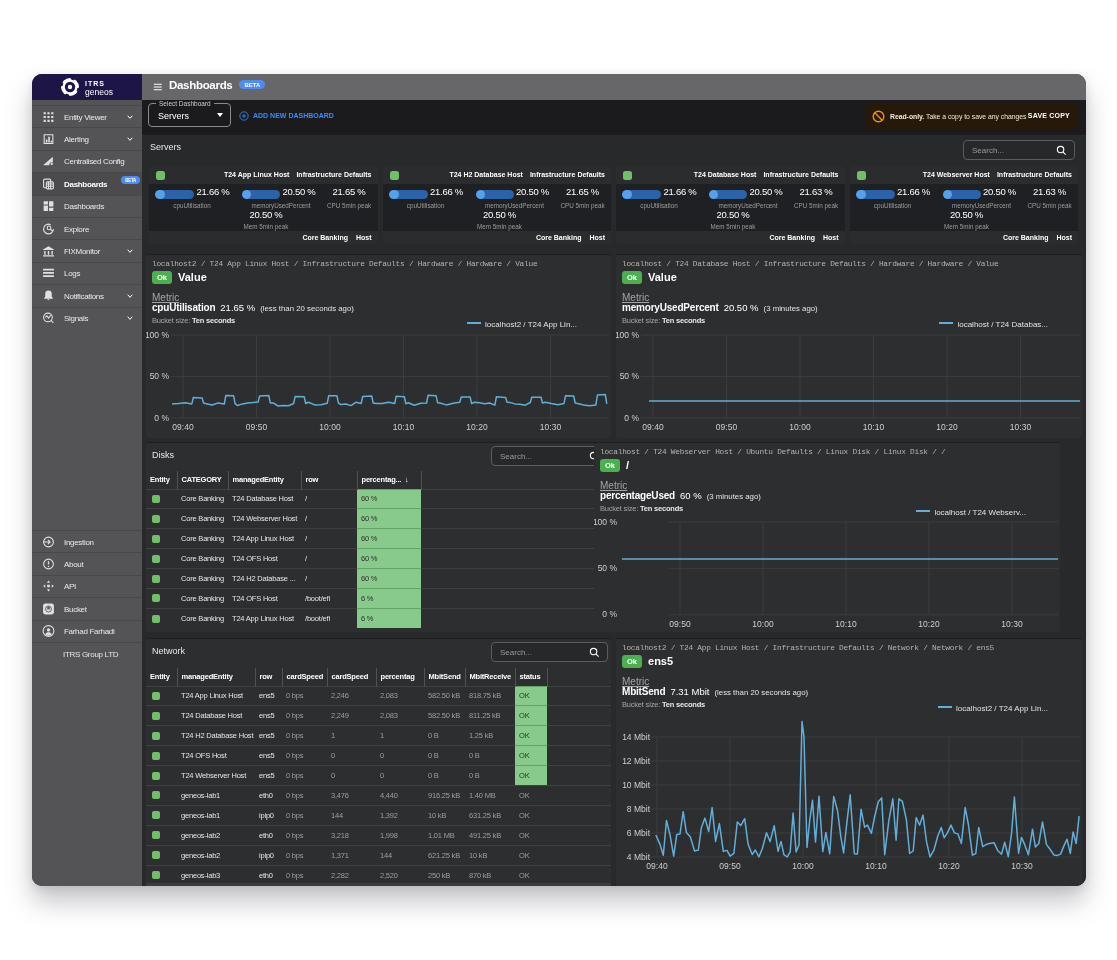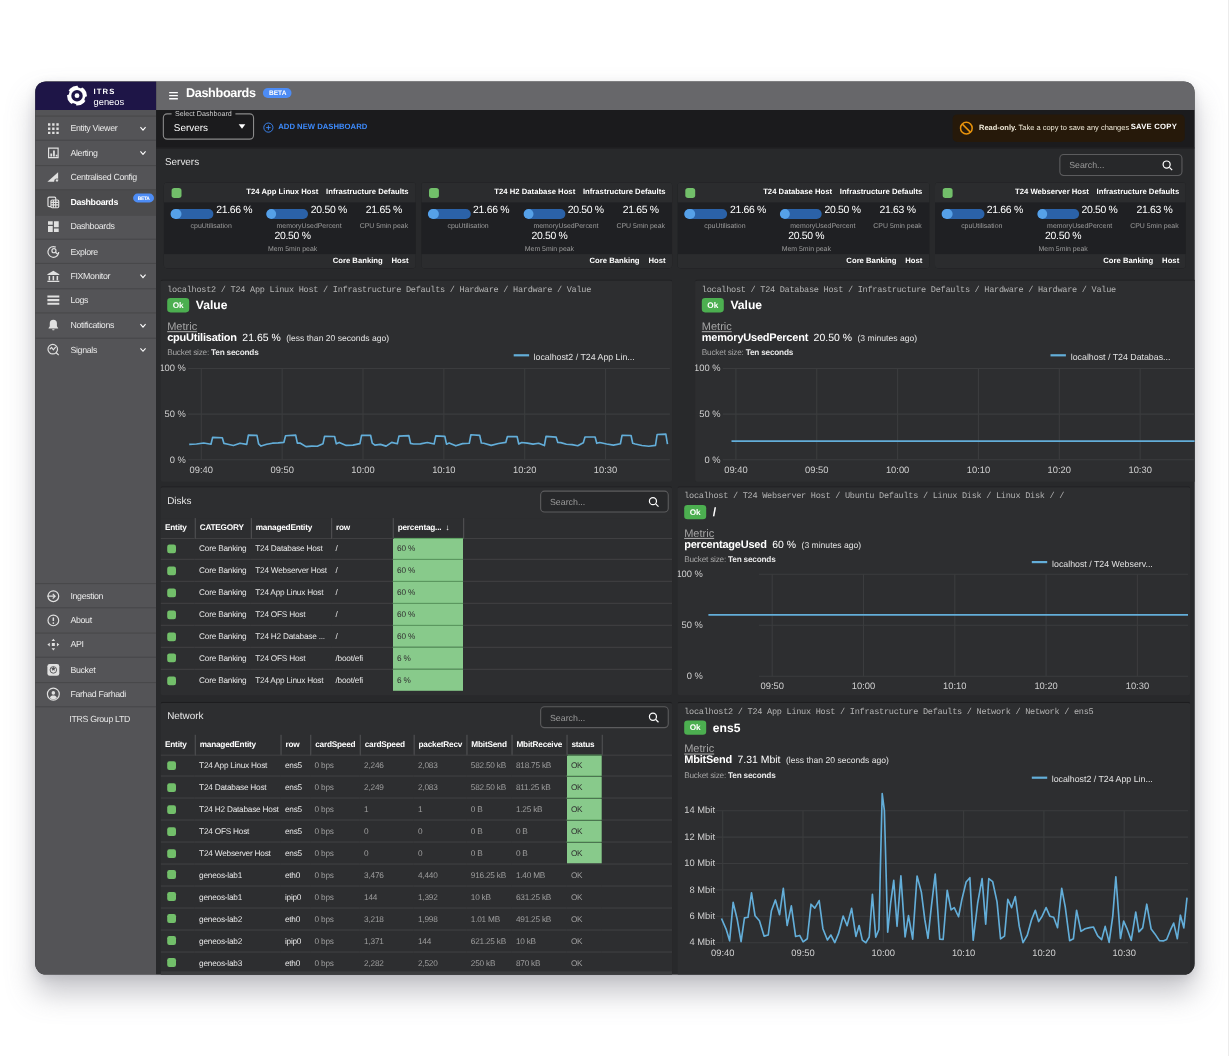--- a/index.html
+++ b/index.html
@@ -491,21 +491,21 @@
           </svg>
         </div>
       <table class="abs" style="left:0;top:29px;width:465px;">
         <tbody>
             <tr class="thead">
               <td style="width:31px">Entity</td>
               <td style="width:78px">managedEntity</td>
               <td style="width:27px">row</td>
               <td style="width:45px">cardSpeed</td>
               <td style="width:49px">cardSpeed</td>
-              <td style="width:48px">packetRecv</td>
+              <td style="width:48px">percentag</td>
               <td style="width:41px">MbitSend</td>
               <td style="width:50px">MbitReceive</td>
               <td style="width:32px">status</td>
               <td style="width:64px"></td>
             </tr>
         <tr class="trow">
               <td>
                 <div class="eic"></div>
               </td>
               <td class="">T24 App Linux Host</td>
@@ -640,21 +640,21 @@
               <td class="dim">2,282</td>
               <td class="dim">2,520</td>
               <td class="dim">250 kB</td>
               <td class="dim">870 kB</td>
               <td class="dim">OK</td>
               <td class=""></td>
             </tr>
       </tbody>
         </table>
     </div>
-    <div class="panel" style="left:474px;top:119px;width:466px;height:184px;overflow:hidden;margin-left:16px;">
+    <div class="panel" style="left:474px;top:119px;width:466px;height:184px;overflow:hidden;">
       <div class="bc" style="left:6px;top:4.5px;">localhost / T24 Database Host / Infrastructure Defaults / Hardware / Hardware / Value</div>
       <div class="ptitle" style="left:6px;top:16px;"><span class="okb">Ok</span>Value</div>
       <div class="metric" style="left:6px;top:37px;">Metric</div>
       <div class="mname" style="left:6px;top:46.5px;">memoryUsedPercent<span class="mv">20.50 %</span><span class="ago">(3 minutes ago)</span></div>
       <div class="bsz" style="left:6px;top:60.5px;">Bucket size: <b>Ten seconds</b></div>
       <div class="legend" style="right:34px;top:65px;"><i></i>localhost / T24 Databas...</div>
       <svg class="abs" style="left:0;top:0" width="466" height="184" viewBox="0 0 466 184">
         <g stroke="#3b3c3e" stroke-width="1">
             <line x1="37" y1="80" x2="37" y2="163"></line>
             <line x1="110.5" y1="80" x2="110.5" y2="163"></line>
@@ -673,21 +673,21 @@
             <text x="37" y="175" text-anchor="middle">09:40</text>
             <text x="110.5" y="175" text-anchor="middle">09:50</text>
             <text x="184" y="175" text-anchor="middle">10:00</text>
             <text x="257.5" y="175" text-anchor="middle">10:10</text>
             <text x="331" y="175" text-anchor="middle">10:20</text>
             <text x="404.5" y="175" text-anchor="middle">10:30</text>
           </g>
         <path d="M33,146 L464,146" fill="none" stroke="#63aed9" stroke-width="1.5" stroke-linejoin="round"></path>
       </svg>
     </div>
-    <div class="panel" style="left:474px;top:307px;width:466px;height:190px;overflow:hidden;text-align:center;">
+    <div class="panel" style="left:452px;top:307px;width:466px;height:190px;overflow:hidden;text-align:center;">
       <div class="bc" style="left:6px;top:4.5px;">localhost / T24 Webserver Host / Ubuntu Defaults / Linux Disk / Linux Disk / /</div>
       <div class="ptitle" style="left:6px;top:16px;"><span class="okb">Ok</span>/</div>
       <div class="metric" style="left:6px;top:37px;">Metric</div>
       <div class="mname" style="left:6px;top:46.5px;">percentageUsed<span class="mv">60 %</span><span class="ago">(3 minutes ago)</span></div>
       <div class="bsz" style="left:6px;top:60.5px;">Bucket size: <b>Ten seconds</b></div>
       <div class="legend" style="right:34px;top:65px;"><i></i>localhost / T24 Webserv...</div>
       <svg class="abs" style="left:0;top:0" width="466" height="190" viewBox="0 0 466 190">
         <g stroke="#3b3c3e" stroke-width="1">
             <line x1="86" y1="79" x2="86" y2="171.8"></line>
             <line x1="169" y1="79" x2="169" y2="171.8"></line>

